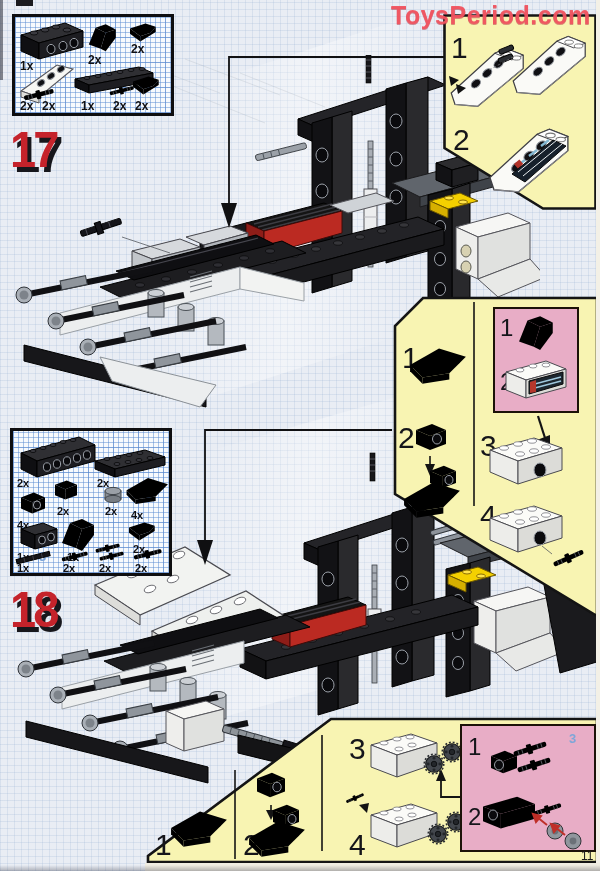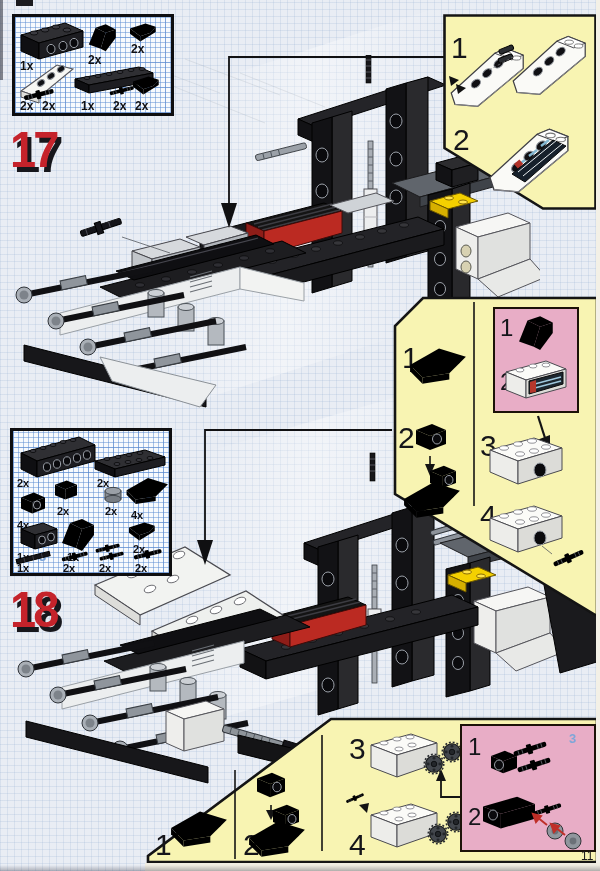--- a/index.html
+++ b/index.html
@@ -747,19 +747,20 @@
             <path d="M64,36 L54,28" fill="none"></path>
               <polygon points="50,25 58,27 53,33"></polygon>
             <path d="M82,46 L72,38" fill="none"></path>
               <polygon points="68,35 76,37 71,43"></polygon>
           </g>
         </g>
       </g>
     </svg>
   </div>
 
+  <div class="abs watermark" style="left:391px;top:1px;z-index:30;">ToysPeriod.com</div>
 
   <div class="abs" style="left:596px;top:0;width:4px;height:871px;background:#f3f0e6;z-index:33;"></div>
   <div class="abs" style="left:145px;top:863px;width:455px;height:8px;background:#efece1;z-index:33;"></div>
   <div class="abs" style="left:0;top:865px;width:600px;height:6px;background:linear-gradient(rgba(60,60,72,0),rgba(60,60,72,.35));z-index:34;"></div>
   <div class="abs pagenum" style="left:581px;top:849px;z-index:40;">11</div>
 
 </div>
 
 </body></html>

